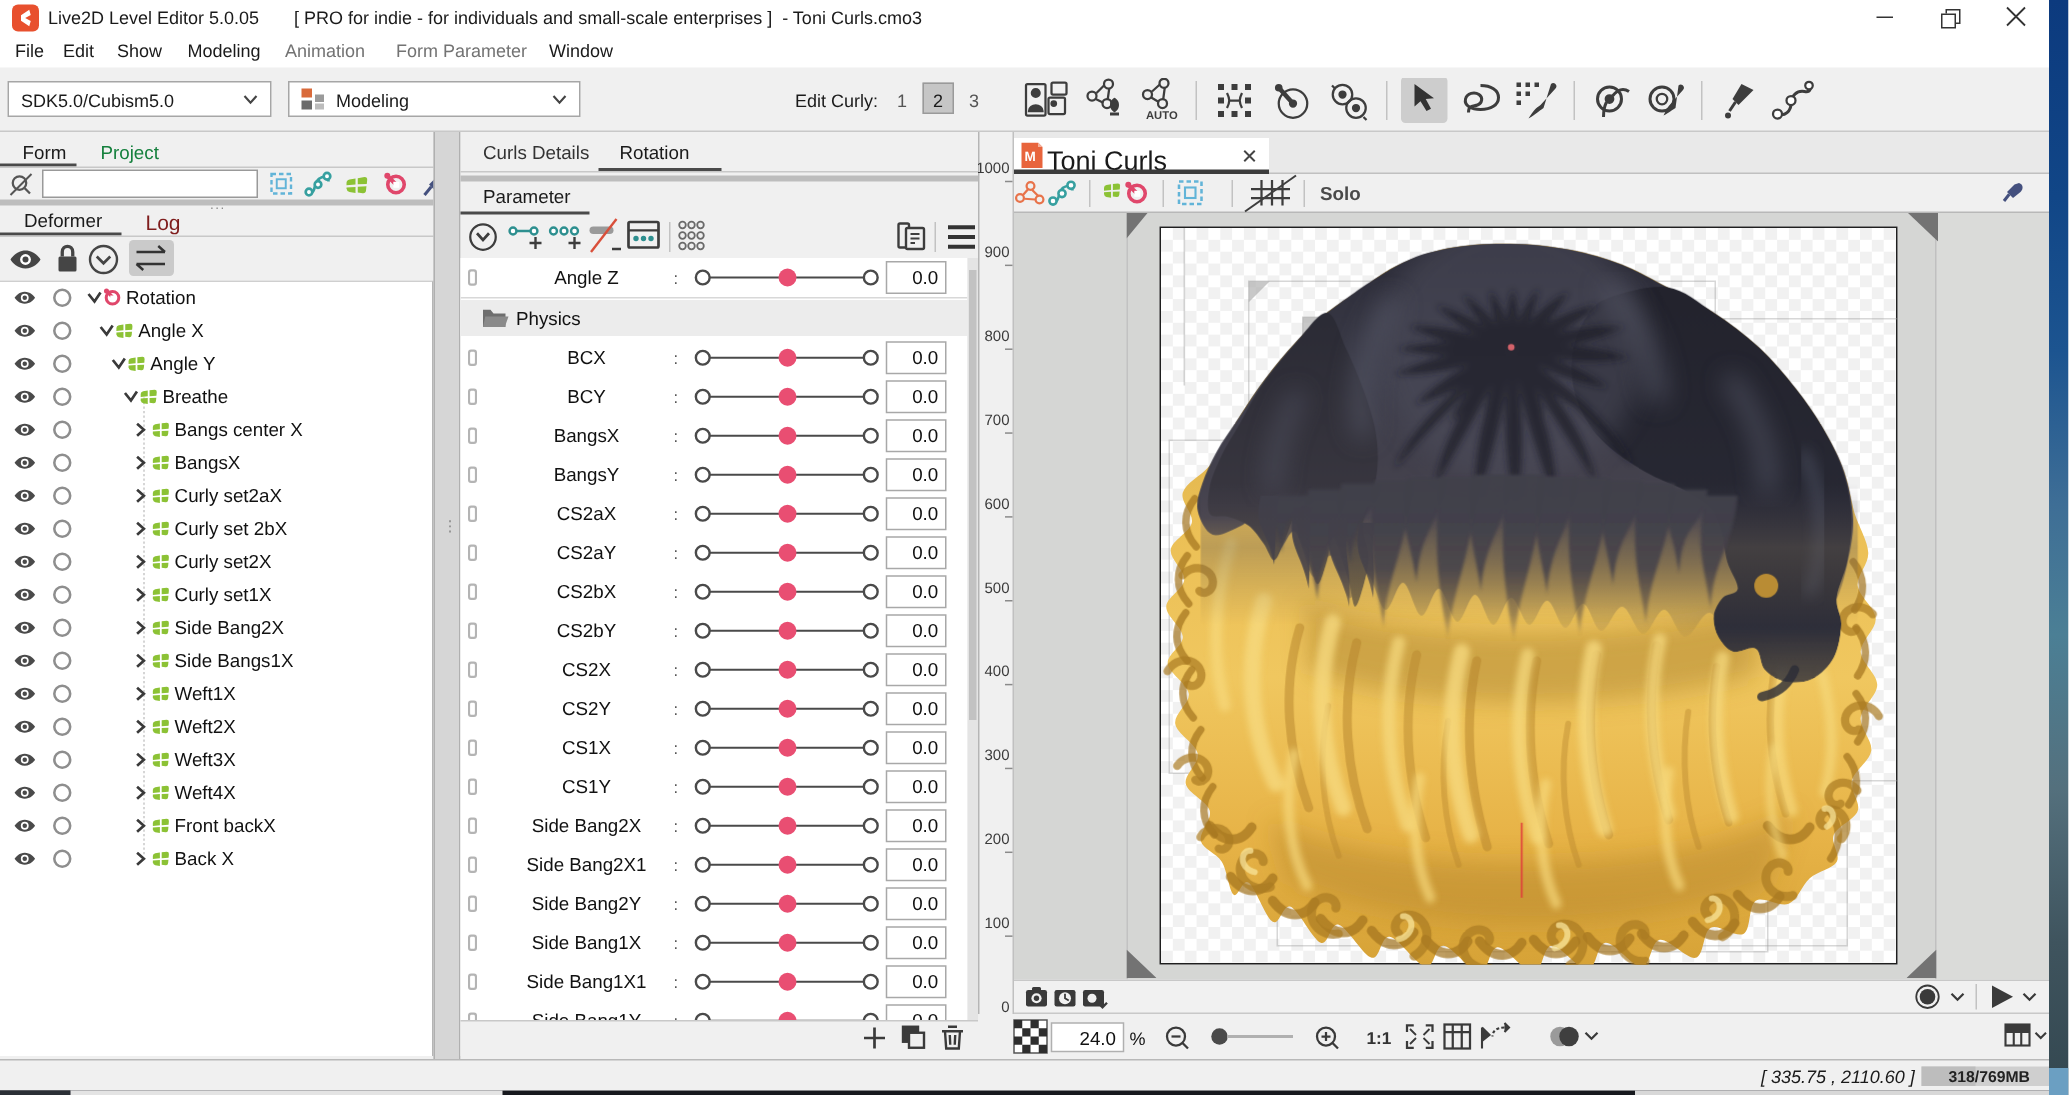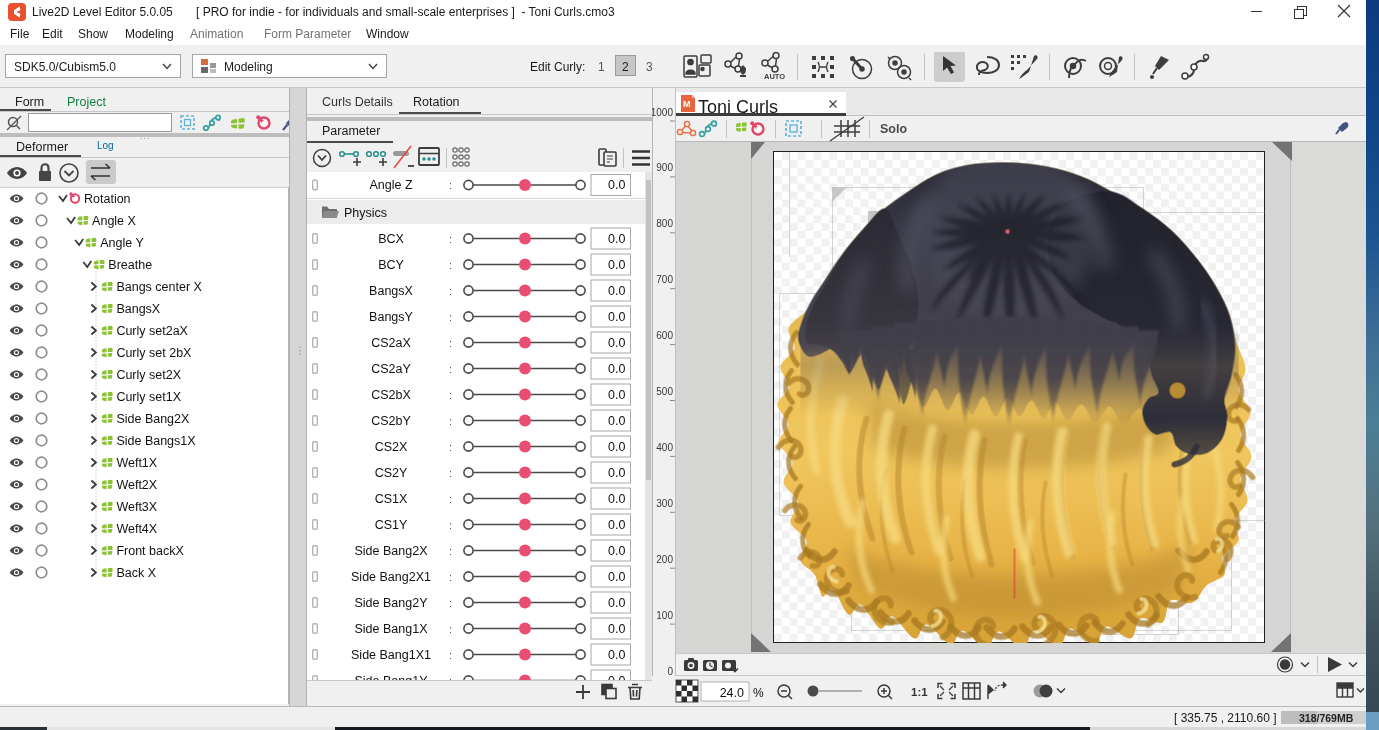--- a/index.html
+++ b/index.html
@@ -215,21 +215,21 @@
  <g transform="translate(103,1)">
       <path d="M13 1 C16 2 16 5 14 7 L8 12 L4 8 L10 2 Z" fill="#44507e"></path>
       <path d="M5.5 9.5 L1 15" stroke="#44507e" stroke-width="2"></path>
     </g>
 </svg>
 
 <div class="ab" style="left:0;top:133px;width:289px;height:4px;background:#bdbdbd;"></div>
 <div class="ab" style="left:140px;top:131px;width:14px;height:4px;color:#8a8a8a;font-size:9px;letter-spacing:1px;">...</div>
 
 <div class="ab t12" style="left:16px;top:140px;font-size:12.5px;">Deformer</div>
-<div class="ab t12" style="left:97px;top:140px;font-size:10px;color:#0369a1;">Log</div>
+<div class="ab t12" style="left:97px;top:140px;font-size:14px;color:#7f1d1d;">Log</div>
 <div class="ab ul" style="left:0;top:155px;width:81px;"></div>
 <div class="ab" style="left:0;top:157px;width:289px;height:1px;background:#c8c8c8;"></div>
 
 <svg class="ab" style="left:6px;top:160px;" width="120" height="26" viewBox="0 0 120 26">
  <g fill="#454545">
   <path d="M11 7 C16 7 20 11 21 13 C20 15 16 19 11 19 C6 19 2 15 1 13 C2 11 6 7 11 7 Z"></path>
   <circle cx="11" cy="13" r="3.6" fill="#fff"></circle>
       <circle cx="11" cy="13" r="2" fill="#454545"></circle>
   <g transform="translate(31,0)">
         <rect x="2" y="11" width="12" height="10" rx="1"></rect>
@@ -1083,21 +1083,21 @@
   <g>
         <rect x="1337" y="683" width="16" height="14" fill="none" stroke="#3a3a3a" stroke-width="1.4"></rect>
         <path d="M1337 688 L1353 688 M1342.5 688 L1342.5 697 M1347.5 688 L1347.5 697" stroke="#3a3a3a" stroke-width="1.4"></path>
         <rect x="1337" y="683" width="16" height="5" fill="#3a3a3a"></rect>
         <path d="M1357 688.5 L1360.5 692 L1364 688.5" stroke="#3a3a3a" stroke-width="1.4" fill="none"></path>
       </g>
  </g>
 </svg>
 
 <div class="ab" style="left:0;top:706px;width:1366px;height:21px;background:#f0f0f0;border-top:1px solid #b8b8b8;box-sizing:border-box;"></div>
-<div class="ab t12" style="left:1174px;top:711px;">[ 335.75 , 2110.60 ]</div>
+<div class="ab t12" style="left:1174px;top:711px;font-style:italic;">[ 335.75 , 2110.60 ]</div>
 <div class="ab" style="left:1281px;top:711px;width:86px;height:13px;background:#cfcfcf;"></div>
 <div class="ab" style="left:1281px;top:711px;width:36px;height:13px;background:#bdbdbd;"></div>
 <div class="ab" style="left:1299px;top:712px;font-size:10.5px;font-weight:bold;color:#222;">318/769MB</div>
 
 <div class="ab" style="left:0;top:727px;width:1366px;height:3px;background:#17191e;"></div>
 <div class="ab" style="left:0;top:727px;width:47px;height:3px;background:#2b2f36;"></div>
 <div class="ab" style="left:47px;top:727px;width:288px;height:3px;background:#e4e4e4;"></div>
 <div class="ab" style="left:1090px;top:727px;width:276px;height:3px;background:#d8d8d8;"></div>
 
 <div class="ab" style="left:1366px;top:0;width:13px;height:730px;

